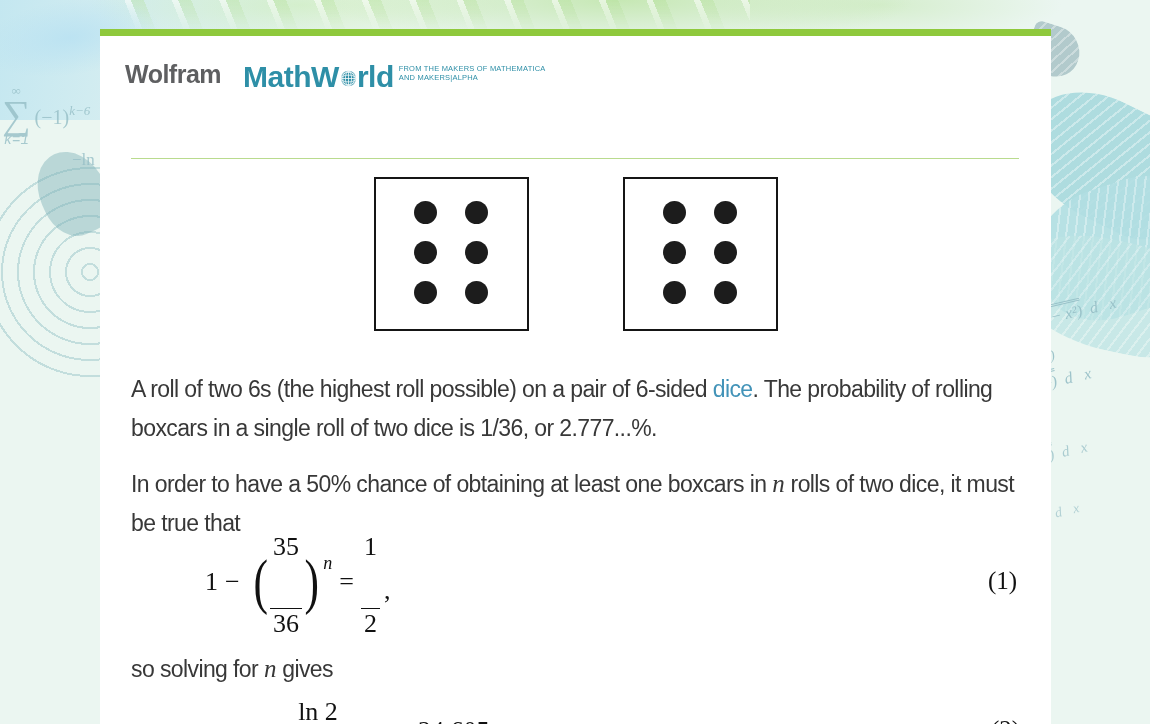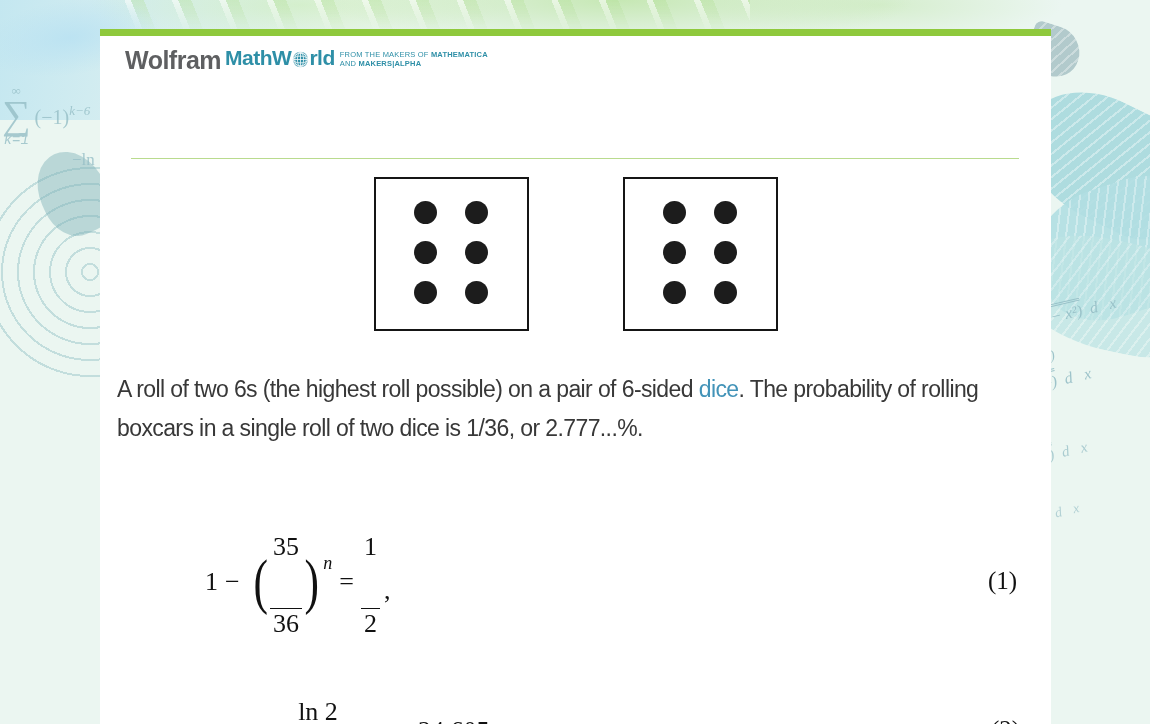--- a/index.html
+++ b/index.html
@@ -69,42 +69,42 @@
   .rf2{left:1016px;top:372px;}
   .rf2b{left:1046px;top:348px;font-size:14px;}
   .rf3{left:1024px;top:445px;font-size:15px;opacity:.75;}
   .rf4{left:1032px;top:505px;font-size:14px;opacity:.65;}
 
   
   .card{
     position:absolute;left:100px;top:29px;width:951px;height:695px;
     background:#fff;border-top:7px solid #8fc93c;z-index:2;overflow:hidden;
   }
-  .logo{position:absolute;left:25px;top:10px;display:flex;align-items:flex-start;cursor:pointer;}
+  .logo{position:absolute;left:25px;top:24px;display:flex;align-items:flex-start;cursor:pointer;}
   .logo-wolfram{font-size:25px;color:#5e5f61;font-weight:bold;letter-spacing:-.5px;}
-  .logo-mathworld{font-size:21px;color:#2e8fa7;font-weight:bold;letter-spacing:-.5px;margin-left:4px;display:flex;align-items:center;}
+  .logo-mathworld{font-size:30px;color:#2e8fa7;font-weight:bold;letter-spacing:-.5px;margin-left:22px;display:flex;align-items:center;}
   .globe{width:17px;height:17px;margin:3px 0 0 1px;}
   .tagline{margin-left:5px;margin-top:4px;font-size:7.5px;line-height:9px;color:#2e8fa7;letter-spacing:.2px;}
-  .tagline b{font-weight:bold;}
+  .tagline b{font-weight:normal;}
   .page-title{
     position:absolute;left:30px;top:56px;font-size:45px;line-height:54px;
     color:#3e86a8;letter-spacing:-.5px;
   }
   .title-rule{position:absolute;left:31px;top:122px;width:888px;height:0;border-top:1px solid #b9db8e;}
 
   .dice-row{position:absolute;left:0;top:141px;width:100%;display:flex;justify-content:center;gap:94px;}
   .die{
     width:155px;height:154px;box-sizing:border-box;border:2.5px solid #151515;background:#fff;
     display:grid;grid-template-columns:repeat(2,1fr);padding:13px 24px 16px 24px;
     justify-items:center;align-items:center;
   }
   .pip{width:23px;height:23px;border-radius:50%;background:#1c1c1c;}
 
   .para{
-    position:absolute;left:17px;width:897px;font-size:23px;letter-spacing:-.6px;
+    position:absolute;left:31px;width:897px;font-size:23px;letter-spacing:-.6px;
     line-height:38.5px;color:#383838;
   }
   .p1{top:334px;}
   .p2{top:429px;}
   .p3{top:614px;}
   .mvar{font-family:"Liberation Serif",serif;font-style:italic;font-size:25px;letter-spacing:0;}
   .dice-link{color:#4293b8;text-decoration:none;cursor:pointer;}
 
   .equation{
     position:absolute;left:105px;top:513px;height:66px;display:flex;align-items:center;
@@ -215,40 +215,46 @@
         <span class="pip"></span>
         <span class="pip"></span>
         <span class="pip"></span>
       </div>
     </div>
 
   <p class="para p1" style="margin:0;">
     <span>A roll of two 6s (the highest roll possible) on a pair of 6-sided </span><a class="dice-link">dice</a><span>. The probability of rolling boxcars in a single roll of two dice is 1/36, or 2.777...%.</span>
   </p>
 
+  <p class="para p2" style="margin:0;">
+    <span>In order to have a 50% chance of obtaining at least one boxcars in </span><span class="mvar">n</span><span> rolls of two dice, it must be true that</span>
+  </p>
 
   <div class="equation">
     <span>1</span>
     <span class="eq-sp">−</span>
     <span class="paren open">(</span>
     <span class="frac">
       <span class="num">35</span>
       <span class="den">36</span>
     </span>
     <span class="paren">)</span>
     <span class="sup-n">n</span>
     <span class="eq-sp">=</span>
     <span class="frac">
       <span class="num">1</span>
       <span class="den">2</span>
     </span>
     <span class="eq-comma">,</span>
   </div>
   <span class="eq-number eq1-num">(1)</span>
 
+  <p class="para p3" style="margin:0;">
+    <span>so solving for </span><span class="mvar">n</span><span> gives</span>
+  </p>
 
   <div class="eq2">
     <span class="piece eq2-var">n</span>
     <span class="piece eq2-eq1">=</span>
     <span class="piece eq2-num">ln 2</span>
 
     <span class="piece eq2-eq2">=</span>
     <span class="piece eq2-result">24.605</span>
     <span class="piece eq2-number">(2)</span>
   </div>

